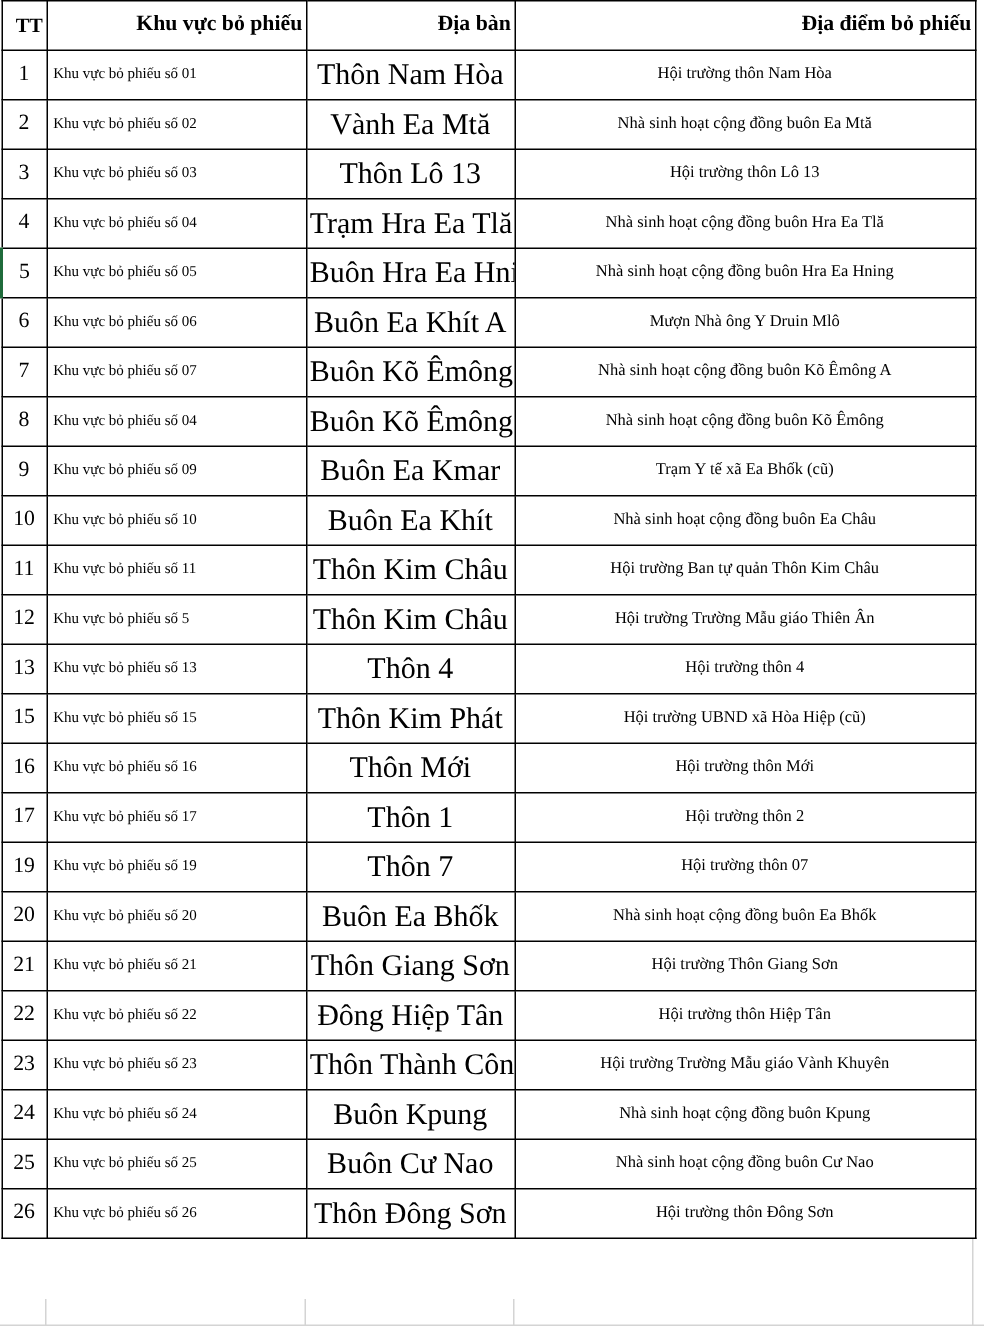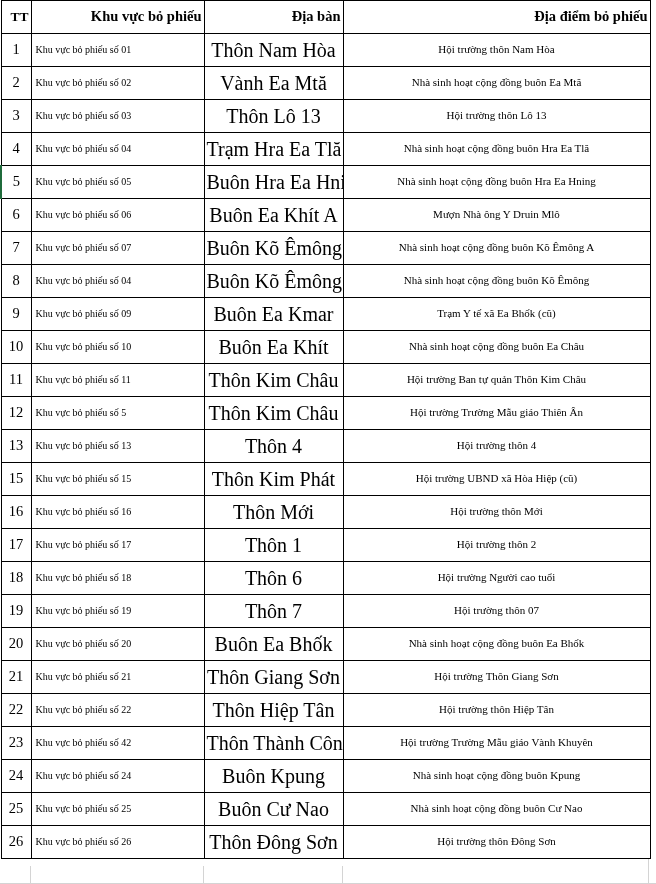--- a/index.html
+++ b/index.html
@@ -208,52 +208,46 @@
           <td class="col-db">Thôn Mới</td>
           <td class="col-dd">Hội trường thôn Mới</td>
         </tr>
         <tr>
           <td class="col-tt">17</td>
           <td class="col-kv">Khu vực bỏ phiếu số 17</td>
           <td class="col-db">Thôn 1</td>
           <td class="col-dd">Hội trường thôn 2</td>
         </tr>
         <tr>
-          <td class="col-tt">18</td>
-          <td class="col-kv">Khu vực bỏ phiếu số 18</td>
-          <td class="col-db">Thôn 6</td>
-          <td class="col-dd">Hội trường Người cao tuổi</td>
-        </tr>
-        <tr>
           <td class="col-tt">19</td>
           <td class="col-kv">Khu vực bỏ phiếu số 19</td>
           <td class="col-db">Thôn 7</td>
           <td class="col-dd">Hội trường thôn 07</td>
         </tr>
         <tr>
           <td class="col-tt">20</td>
           <td class="col-kv">Khu vực bỏ phiếu số 20</td>
           <td class="col-db">Buôn Ea Bhốk</td>
           <td class="col-dd">Nhà sinh hoạt cộng đồng buôn Ea Bhốk</td>
         </tr>
         <tr>
           <td class="col-tt">21</td>
           <td class="col-kv">Khu vực bỏ phiếu số 21</td>
           <td class="col-db">Thôn Giang Sơn</td>
           <td class="col-dd">Hội trường Thôn Giang Sơn</td>
         </tr>
         <tr>
           <td class="col-tt">22</td>
           <td class="col-kv">Khu vực bỏ phiếu số 22</td>
-          <td class="col-db">Thôn Hiệp Tân</td>
+          <td class="col-db">Đông Hiệp Tân</td>
           <td class="col-dd">Hội trường thôn Hiệp Tân</td>
         </tr>
         <tr>
           <td class="col-tt">23</td>
-          <td class="col-kv">Khu vực bỏ phiếu số 42</td>
+          <td class="col-kv">Khu vực bỏ phiếu số 23</td>
           <td class="col-db">Thôn Thành Công</td>
           <td class="col-dd">Hội trường Trường Mẫu giáo Vành Khuyên</td>
         </tr>
         <tr>
           <td class="col-tt">24</td>
           <td class="col-kv">Khu vực bỏ phiếu số 24</td>
           <td class="col-db">Buôn Kpung</td>
           <td class="col-dd">Nhà sinh hoạt cộng đồng buôn Kpung</td>
         </tr>
         <tr>

